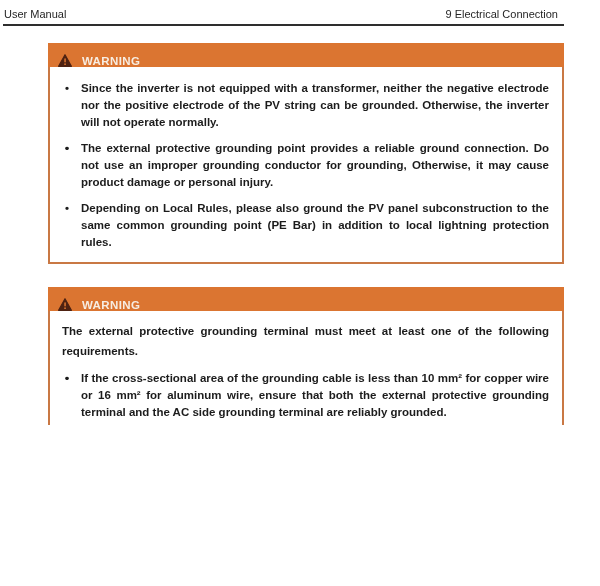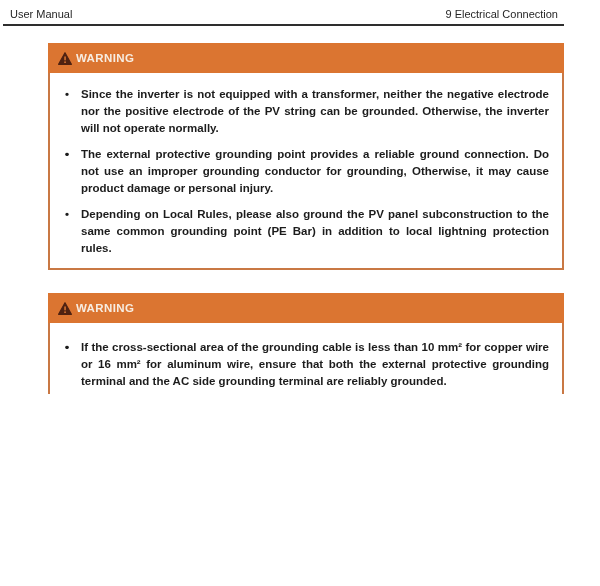--- a/index.html
+++ b/index.html
@@ -11,32 +11,32 @@
     --rule:#2E2E2E;
   }
   html,body{margin:0;padding:0;background:#fff;}
   .page{
     width:600px;height:586px;overflow:hidden;background:#fff;
     font-family:"Liberation Sans","DejaVu Sans",sans-serif;
     color:var(--body-text);
   }
   .page-header{
     display:flex;justify-content:space-between;align-items:flex-end;
-    padding:8px 42px 4px 10px;
+    padding:8px 42px 4px 4px;
     font-size:11px;color:#262626;
   }
   .header-rule{
     height:0;border-top:2px solid var(--rule);
     margin:0 36px 0 3px;
   }
   .warning-box{margin:17px 36px 0 48px;}
   .warning-box-2{margin-top:23px;}
   .warning-header{
     background:var(--warning-bg);
-    height:30px;display:flex;align-items:center;gap:4px;
+    height:24px;display:flex;align-items:flex-end;gap:10px;
     padding:0 0 0 10px;
   }
   .warning-title{
     color:var(--warning-title-text);
     font-weight:bold;font-size:11.5px;letter-spacing:.4px;
   }
   .warning-icon{width:14px;height:13px;display:block;}
   .warning-body{
     border:2px solid var(--warning-border);border-top:none;
     padding:7px 13px 9px 12px;
@@ -101,20 +101,21 @@
     <div class="warning-header">
       <svg class="warning-icon" viewBox="0 0 24 22" aria-hidden="true">
         <path d="M12 1 L23 21 L1 21 Z" stroke-linejoin="round" stroke-width="2" fill="#4E2212"></path>
         <path d="M12 1 L23 21 L1 21 Z" fill="none" stroke-linejoin="round" stroke-width="2" stroke="#4E2212"></path>
         <rect x="10.8" y="7.2" width="2.6" height="7.2" rx="1.2" fill="#DB7531"></rect>
         <circle cx="12.1" cy="17.4" r="1.5" fill="#DB7531"></circle>
       </svg>
       <span class="warning-title">WARNING</span>
     </div>
     <div class="warning-body warning-body-cut">
+      <p class="warning-intro">The external protective grounding terminal must meet at least one of the following requirements.</p>
       <ul class="warning-list">
         <li>
           <span class="bullet">•</span>
         </li>
         <li>
           <span class="bullet">•</span>
           <span>If the cross-sectional area of the grounding cable is less than 10 mm² for copper wire or 16 mm² for aluminum wire, ensure that both the external protective grounding terminal and the AC side grounding terminal are reliably grounded.</span>
         </li>
       </ul>
     </div>

